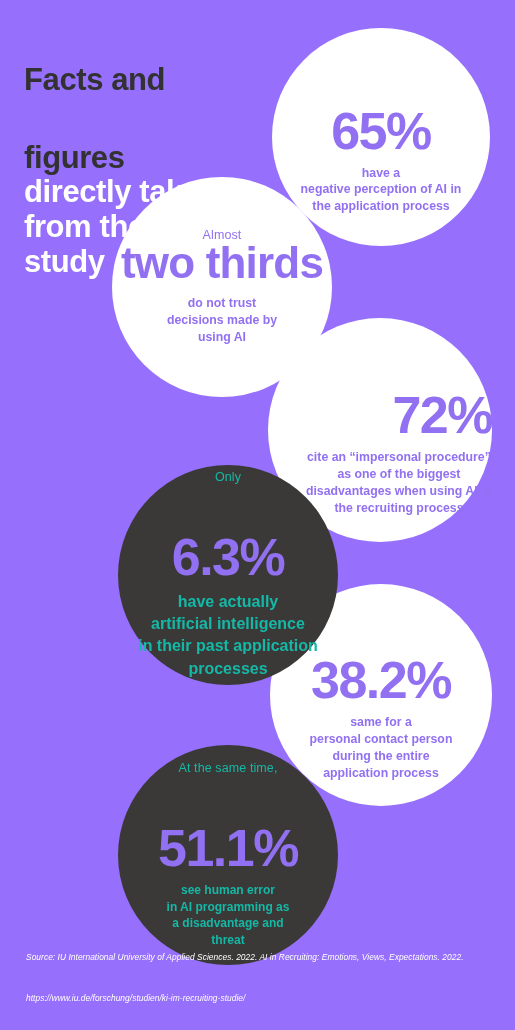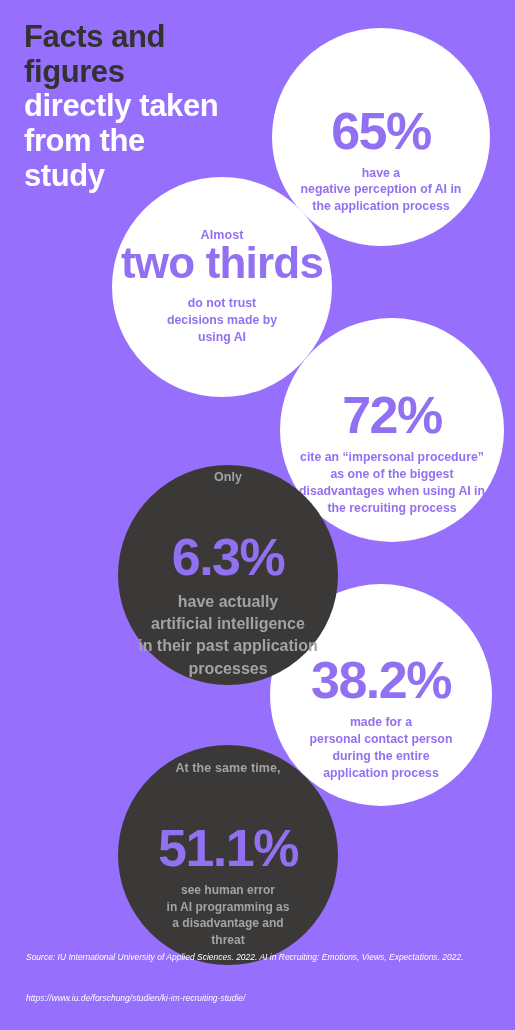--- a/index.html
+++ b/index.html
@@ -23,39 +23,39 @@
     left: 24px;
     top: 20px;
     width: 260px;
     z-index: 40;
     font-weight: bold;
     font-size: 31px;
     line-height: 1.12;
     letter-spacing: -0.4px;
   }
   .title-line { display: block; white-space: nowrap; }
-  .title-dark  { color: #333232; }
+  .title-dark  { color: #333232; margin-top: 43px; }
   .title-light { color: #ffffff; }
 
   
   .bubble {
     position: absolute;
     border-radius: 50%;
     display: flex;
     flex-direction: column;
     align-items: center;
     justify-content: center;
     text-align: center;
     box-sizing: border-box;
   }
   .bubble.light { background: #ffffff; }
   .bubble.dark  { background: #3b3937; }
 
   .pre-label {
-    font-weight: bold;
+    font-weight: normal;
     font-size: 12.5px;
     letter-spacing: 0.1px;
     margin-bottom: 1px;
   }
   .big-stat {
     font-weight: bold;
     letter-spacing: -1.5px;
     line-height: 0.96;
     color: #9270f2;
     white-space: nowrap;
@@ -73,26 +73,26 @@
     line-height: 1.38;
     margin-top: 8px;
   }
   .caption span { display: block; white-space: nowrap; }
 
   
   .bubble.light .pre-label,
   .bubble.light .caption { color: #9270f2; }
   
   .bubble.dark .pre-label,
-  .bubble.dark .caption { color: #a3a3a3; }
+  .bubble.dark .caption { color: #14b8a6; }
 
   
   #bubble-65     { left: 272px; top:  28px; width: 218px; height: 218px; z-index: 10; }
   #bubble-twothirds { left: 112px; top: 177px; width: 220px; height: 220px; z-index: 20; }
-  #bubble-72     { left: 280px; top: 318px; width: 224px; height: 224px; z-index: 10; }
+  #bubble-72     { left: 268px; top: 318px; width: 224px; height: 224px; z-index: 10; align-items: flex-end; }
   #bubble-63     { left: 118px; top: 465px; width: 220px; height: 220px; z-index: 30; }
   #bubble-382    { left: 270px; top: 584px; width: 222px; height: 222px; z-index: 10; }
   #bubble-511    { left: 118px; top: 745px; width: 220px; height: 220px; z-index: 30; }
 
   #bubble-twothirds .big-stat.size-words { margin-top: -2px; }
   #bubble-twothirds .caption { margin-top: 10px; }
   #bubble-63 .caption  { font-size: 16px; }
   #bubble-511 .caption { font-size: 12.0px; }
 
   
@@ -159,21 +159,21 @@
       <span>have actually</span>
       <span>artificial intelligence</span>
       <span>in their past application</span>
       <span>processes</span>
     </div>
   </div>
 
   <div class="bubble light" id="bubble-382">
     <div class="big-stat size-xl">38.2%</div>
     <div class="caption">
-      <span>made for a</span>
+      <span>same for a</span>
       <span>personal contact person</span>
       <span>during the entire</span>
       <span>application process</span>
     </div>
   </div>
 
   <div class="bubble dark" id="bubble-511">
     <div class="pre-label">At the same time,</div>
     <div class="big-stat size-xl">51.1%</div>
     <div class="caption">

